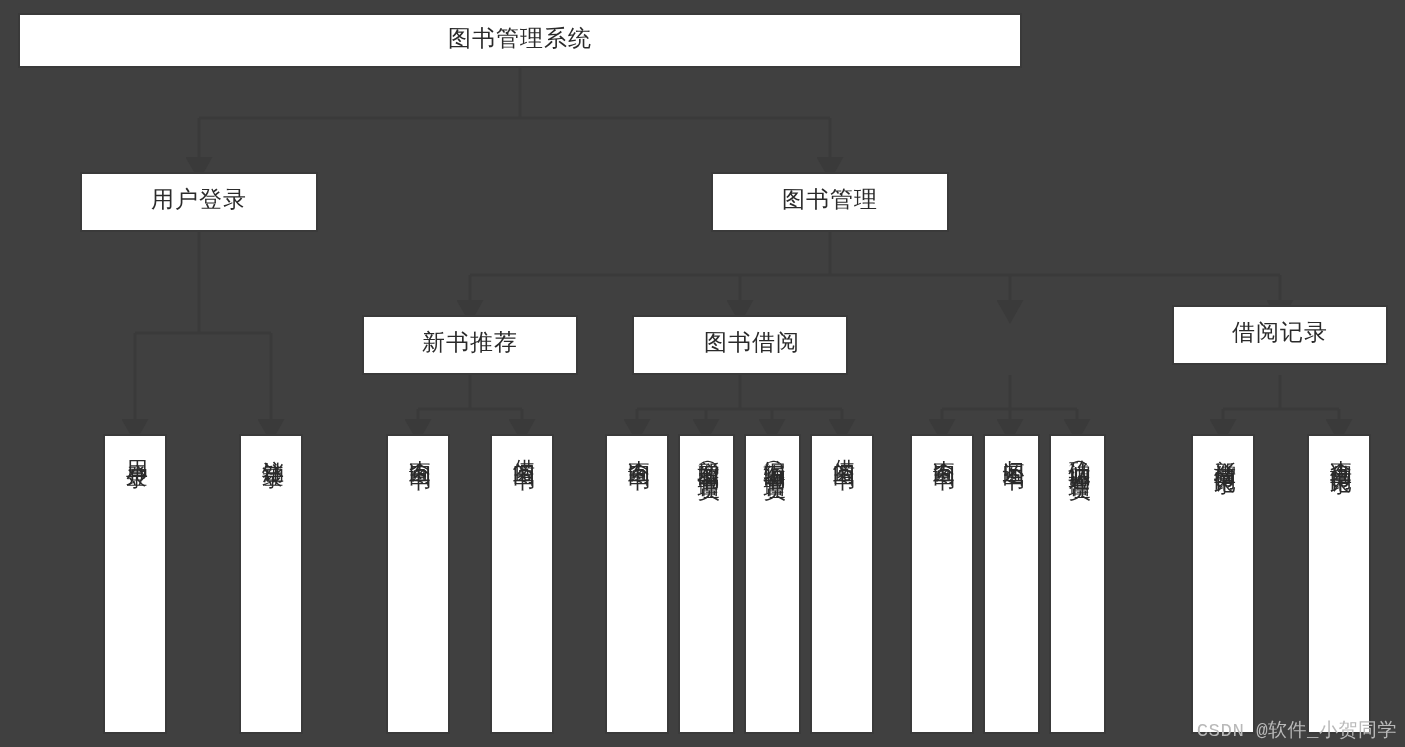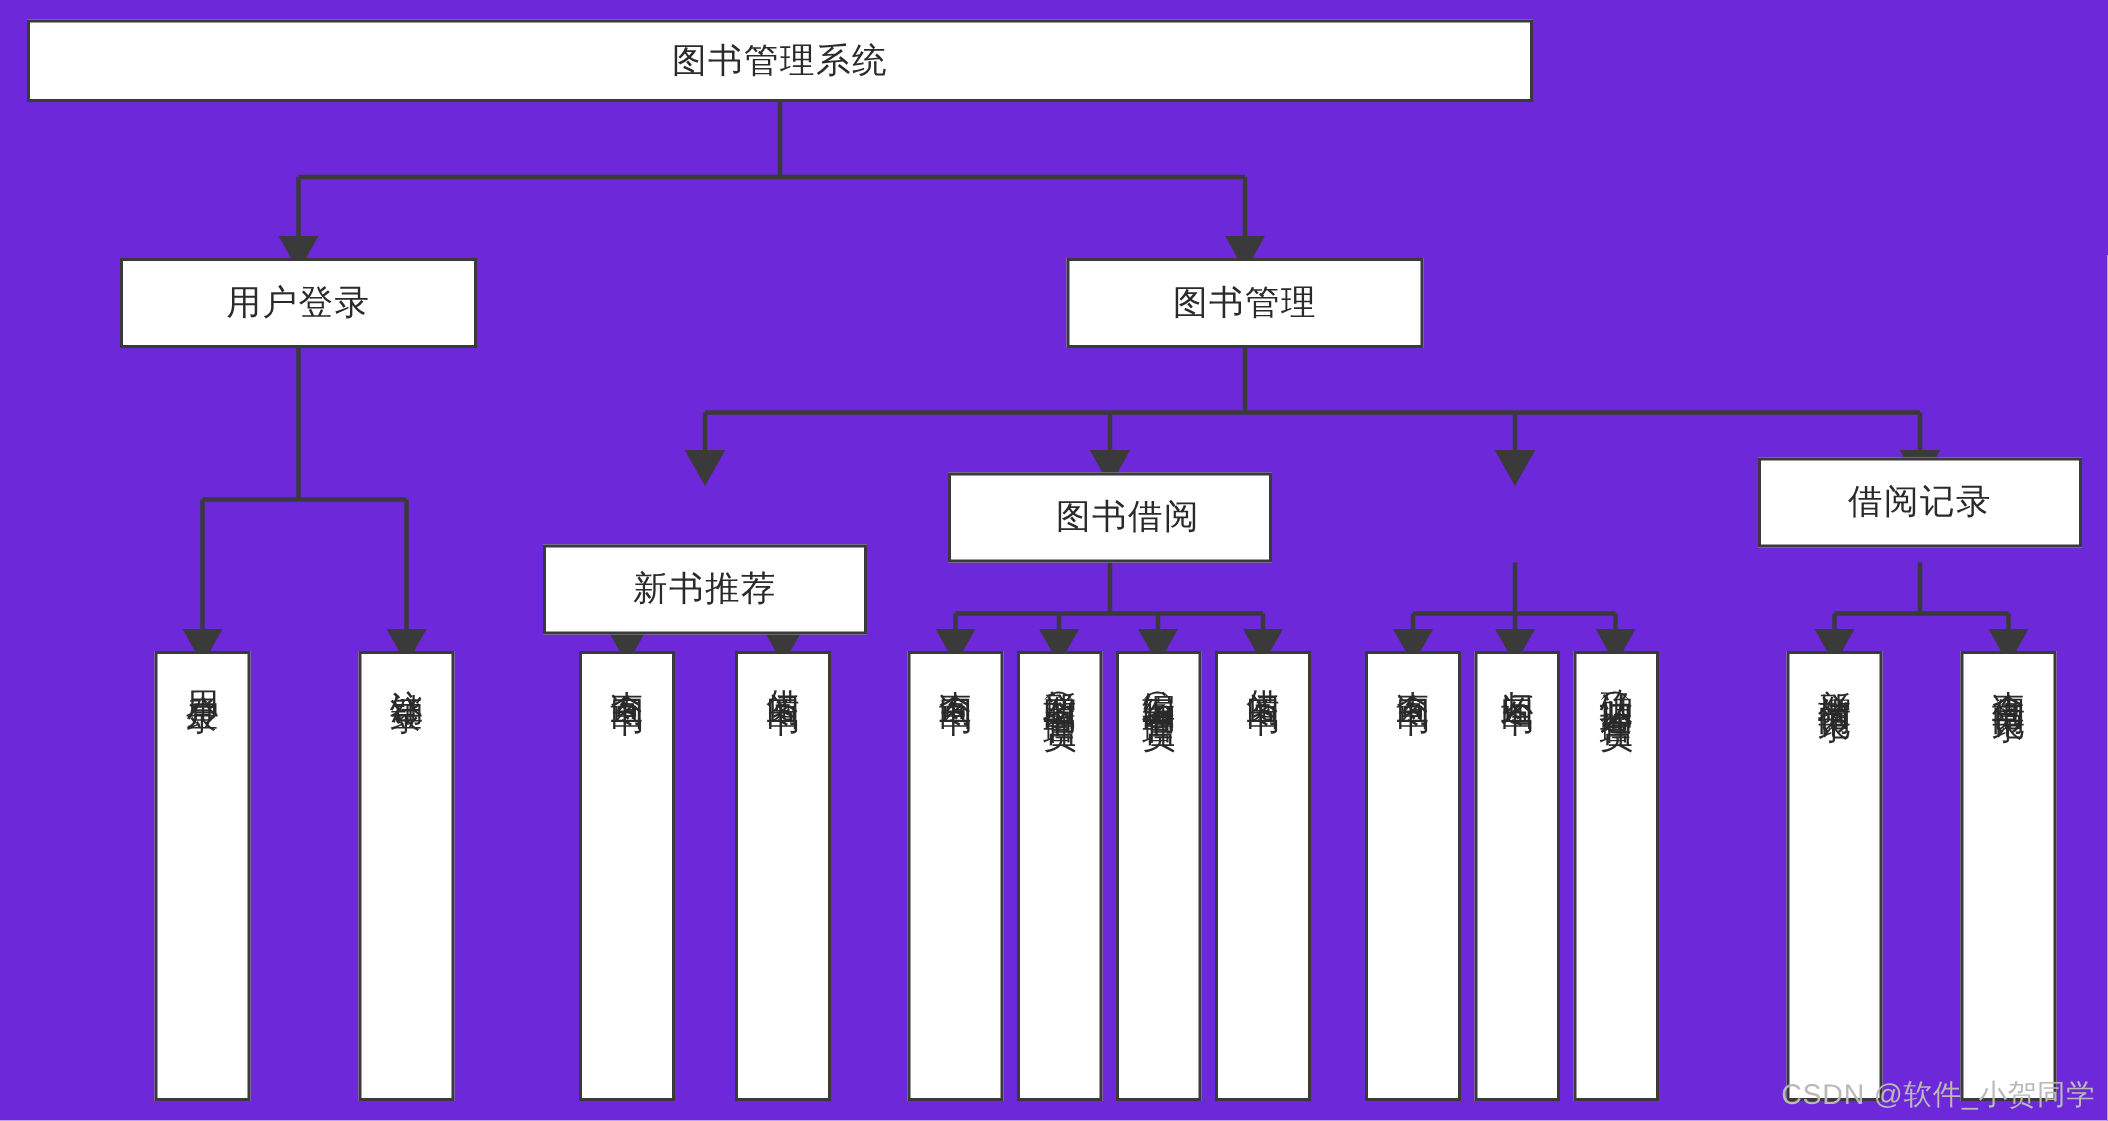--- a/index.html
+++ b/index.html
@@ -8,22 +8,23 @@
     padding: 0;
     background: #ffffff;
   }
   body {
     font-family: "Liberation Sans", "DejaVu Sans", sans-serif;
   }
   #canvas {
     position: relative;
     width: 1405px;
     height: 747px;
-    background: #6d28d9;
+    background: #404040;
     overflow: hidden;
+    font-family: Liberation Mono, monospace;
   }
   #edges {
     position: absolute;
     left: 0;
     top: 0;
     width: 1405px;
     height: 747px;
     pointer-events: none;
   }
   .node {
@@ -132,21 +133,21 @@
     <span>图书管理系统</span>
   </div>
 
   <div class="node horiz" style="left:80px; top:172px; width:238px; height:60px;">
     <span>用户登录</span>
   </div>
   <div class="node horiz" style="left:711px; top:172px; width:238px; height:60px;">
     <span>图书管理</span>
   </div>
 
-  <div class="node horiz" style="left:362px; top:315px; width:216px; height:60px;margin-top:48px;">
+  <div class="node horiz" style="left:362px; top:315px; width:216px; height:60px;">
     <span>新书推荐</span>
   </div>
   <div class="node horiz" style="left:632px; top:315px; width:216px; height:60px;padding-left:24px;">
     <span>图书借阅</span>
   </div>
   <div class="node horiz" style="left:1172px; top:305px; width:216px; height:60px;">
     <span>借阅记录</span>
   </div>
 
   <div class="node leaf" style="left:103px; top:434px; width:64px; height:300px;">

